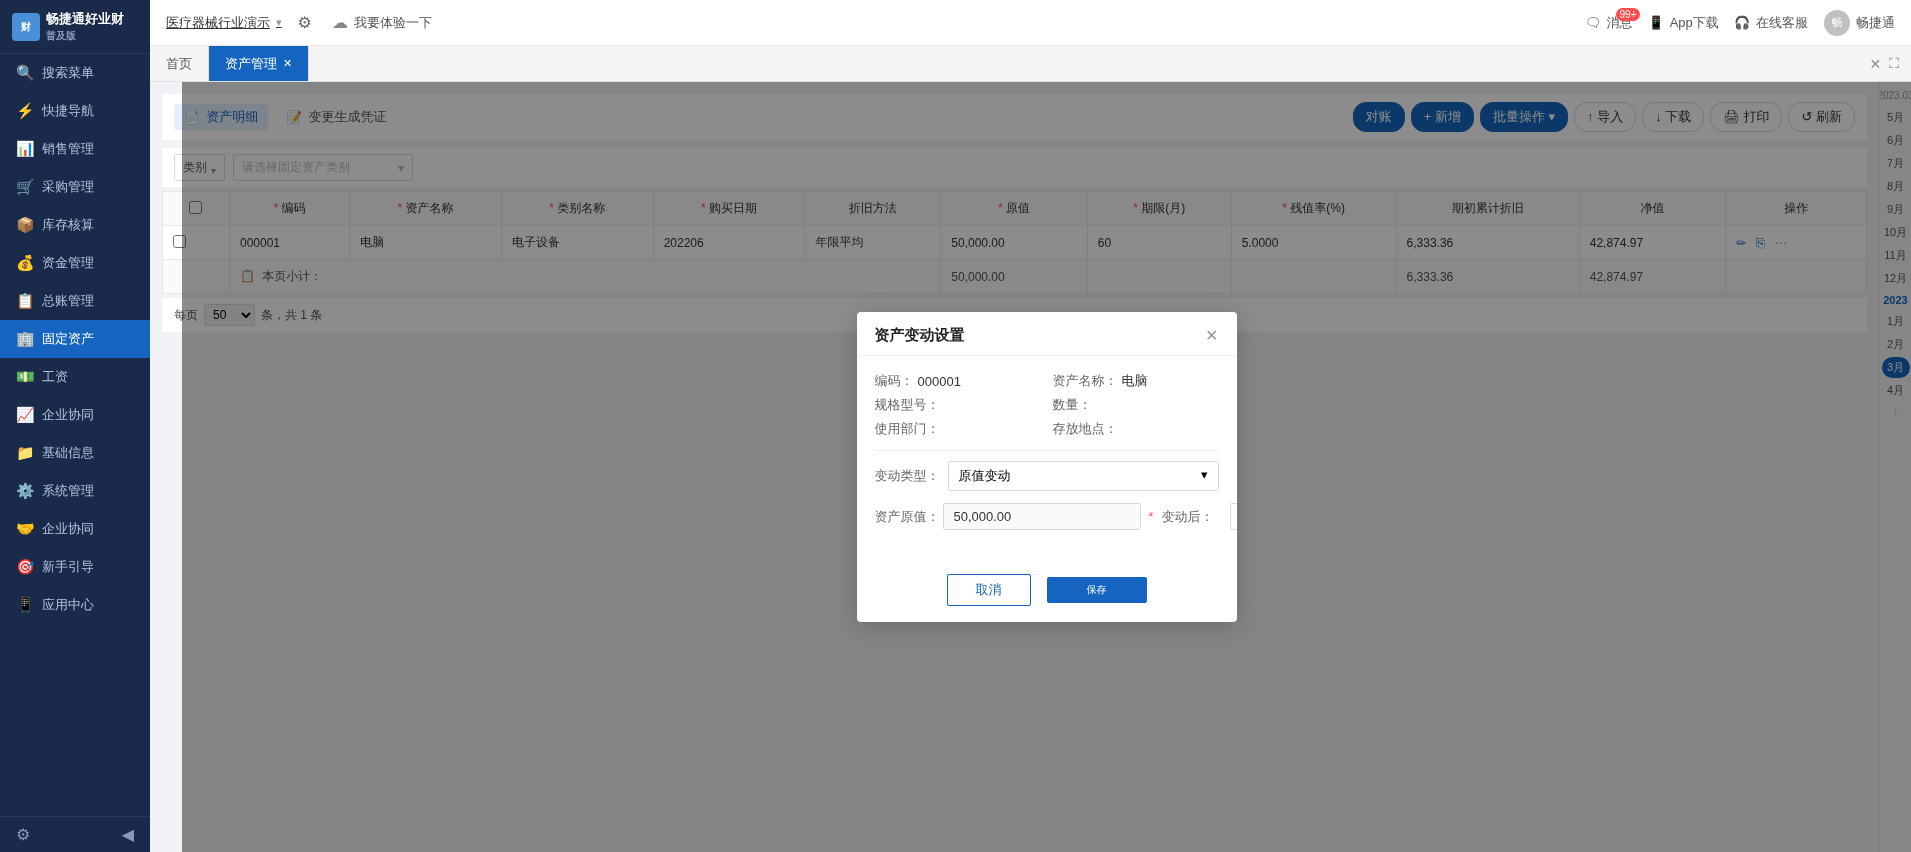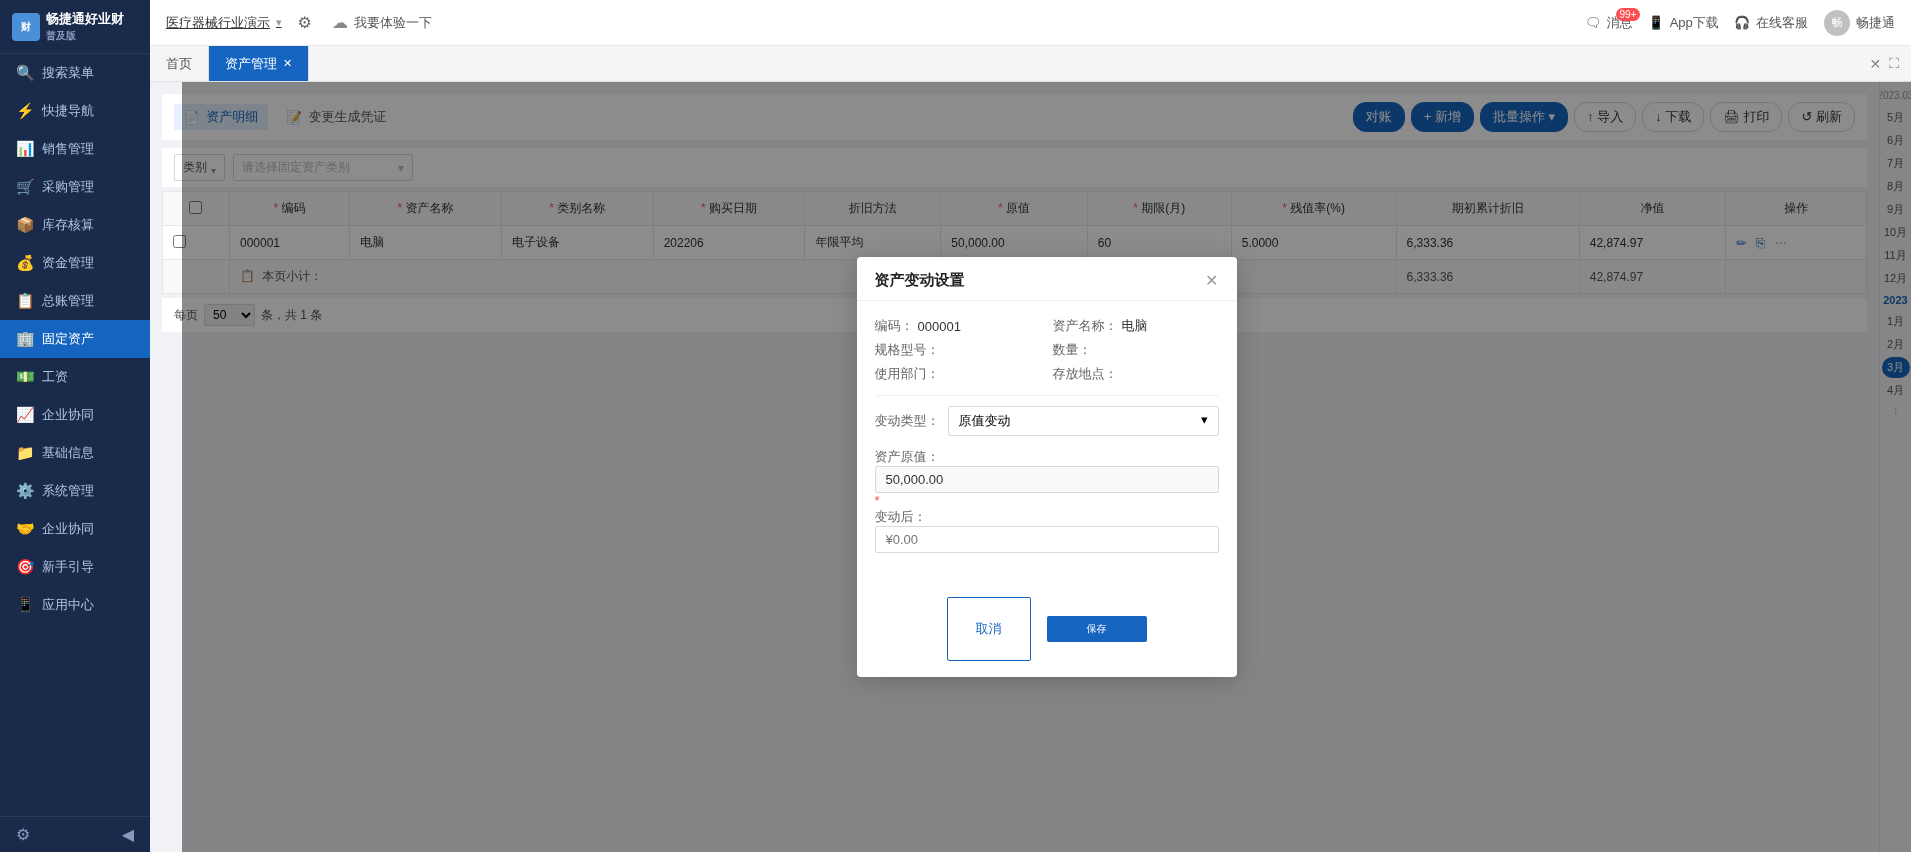--- a/index.html
+++ b/index.html
@@ -372,23 +372,22 @@
     .modal-form-select {
       display: flex; align-items: flex-start; gap: 18px;
       border: 1px solid #d9d9d9;
       padding: 5px 10px;
       border-radius: 2px;
       font-size: 13px;
       cursor: pointer;
       flex: 1;
     }
     .modal-form-value-row {
-      display: flex; gap: 0;
+      display: flex; align-items: center; gap: 8px;
       margin-bottom: 16px;
-      flex-direction: column;
     }
     .modal-form-input {
       border: 1px solid #d9d9d9;
       border-radius: 2px;
       padding: 5px 10px;
       font-size: 13px;
       color: #333;
       background: #fafafa;
       flex: 1;
     }
@@ -400,21 +399,21 @@
     .required-star { color: #ff4d4f; }
     .modal-footer {
       display: flex; align-items: center; justify-content: center;
       gap: 16px;
       padding: 12px 18px 16px;
     }
     .btn-cancel {
       border: 1px solid #1565c0;
       background: #fff;
       color: #1565c0;
-      padding: 22px 28px;
+      padding: 6px 28px;
       border-radius: 2px;
       font-size: 13px;
       cursor: pointer;
     }
     .btn-save {
       background: #1565c0;
       color: #fff;
       border: none;
       padding: 6px 40px;
       border-radius: 2px;

